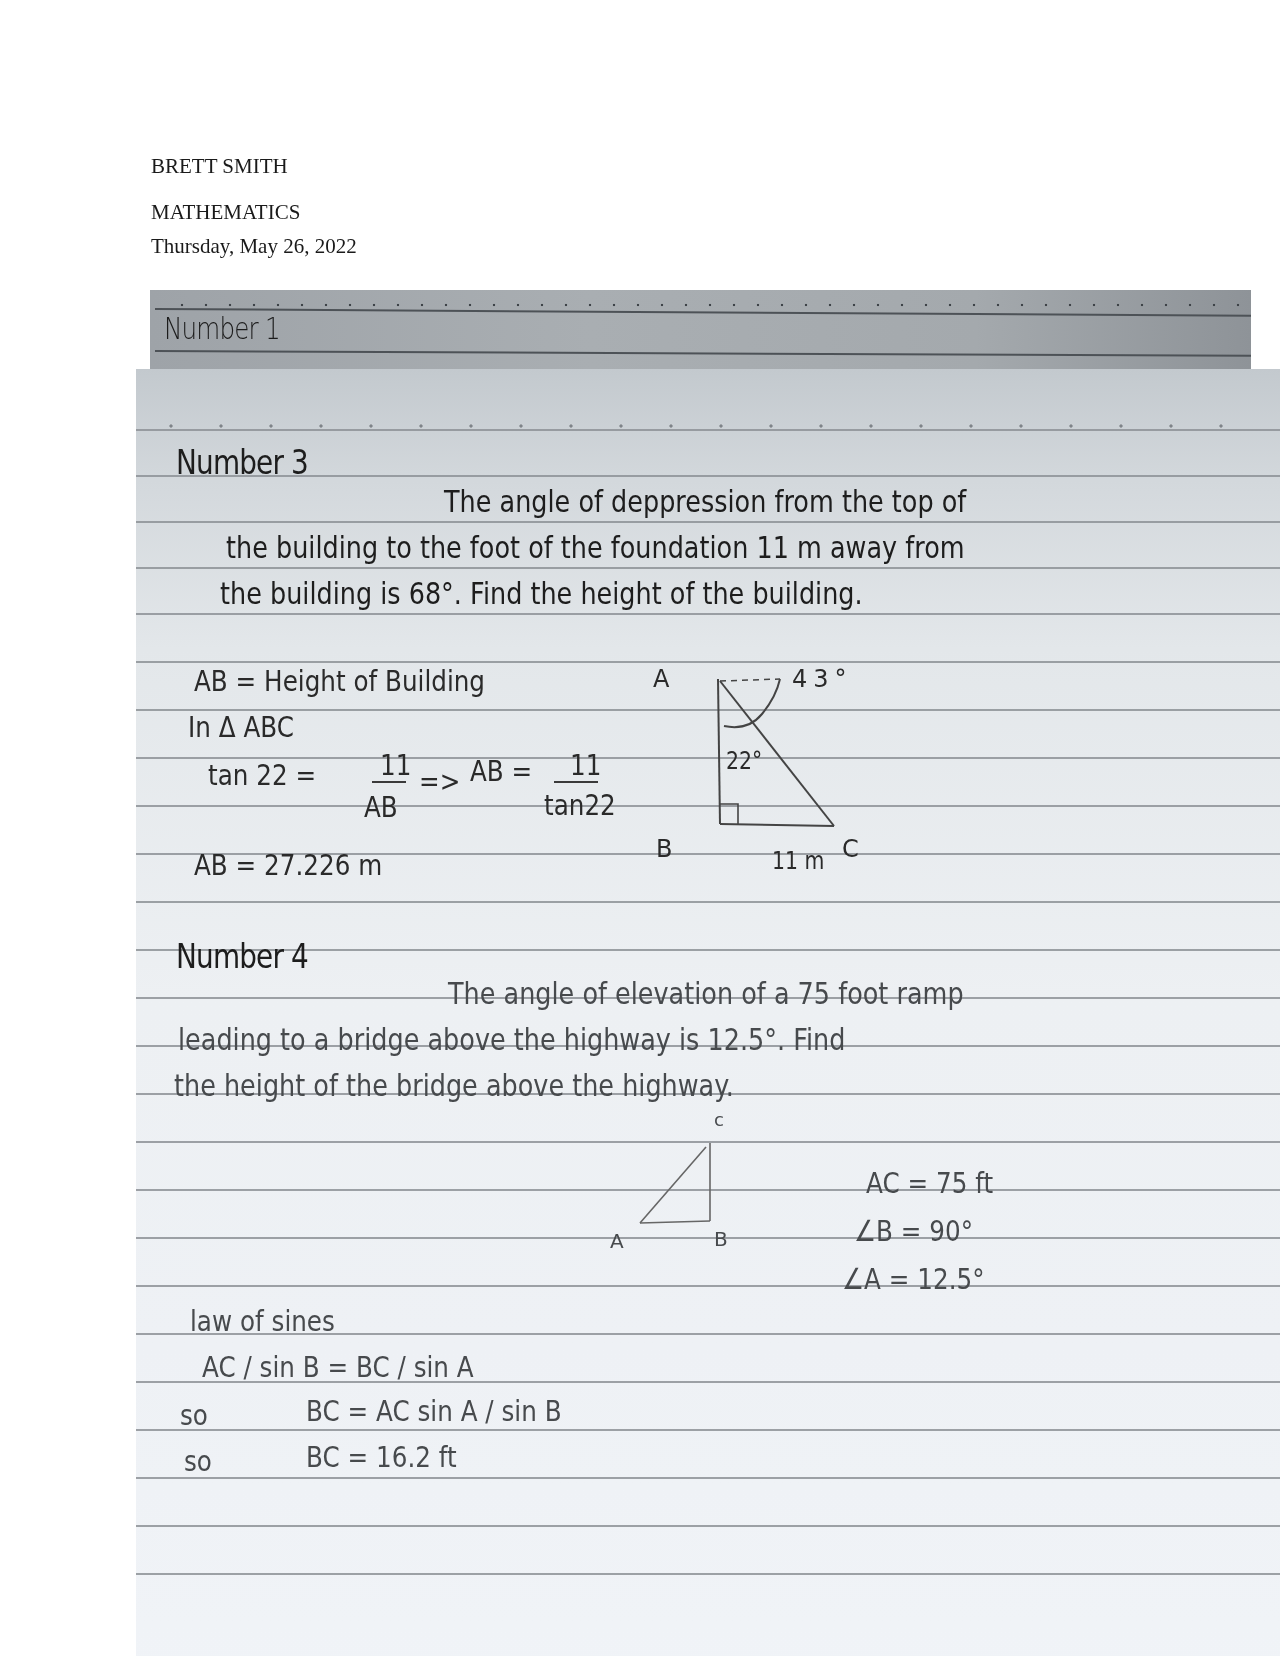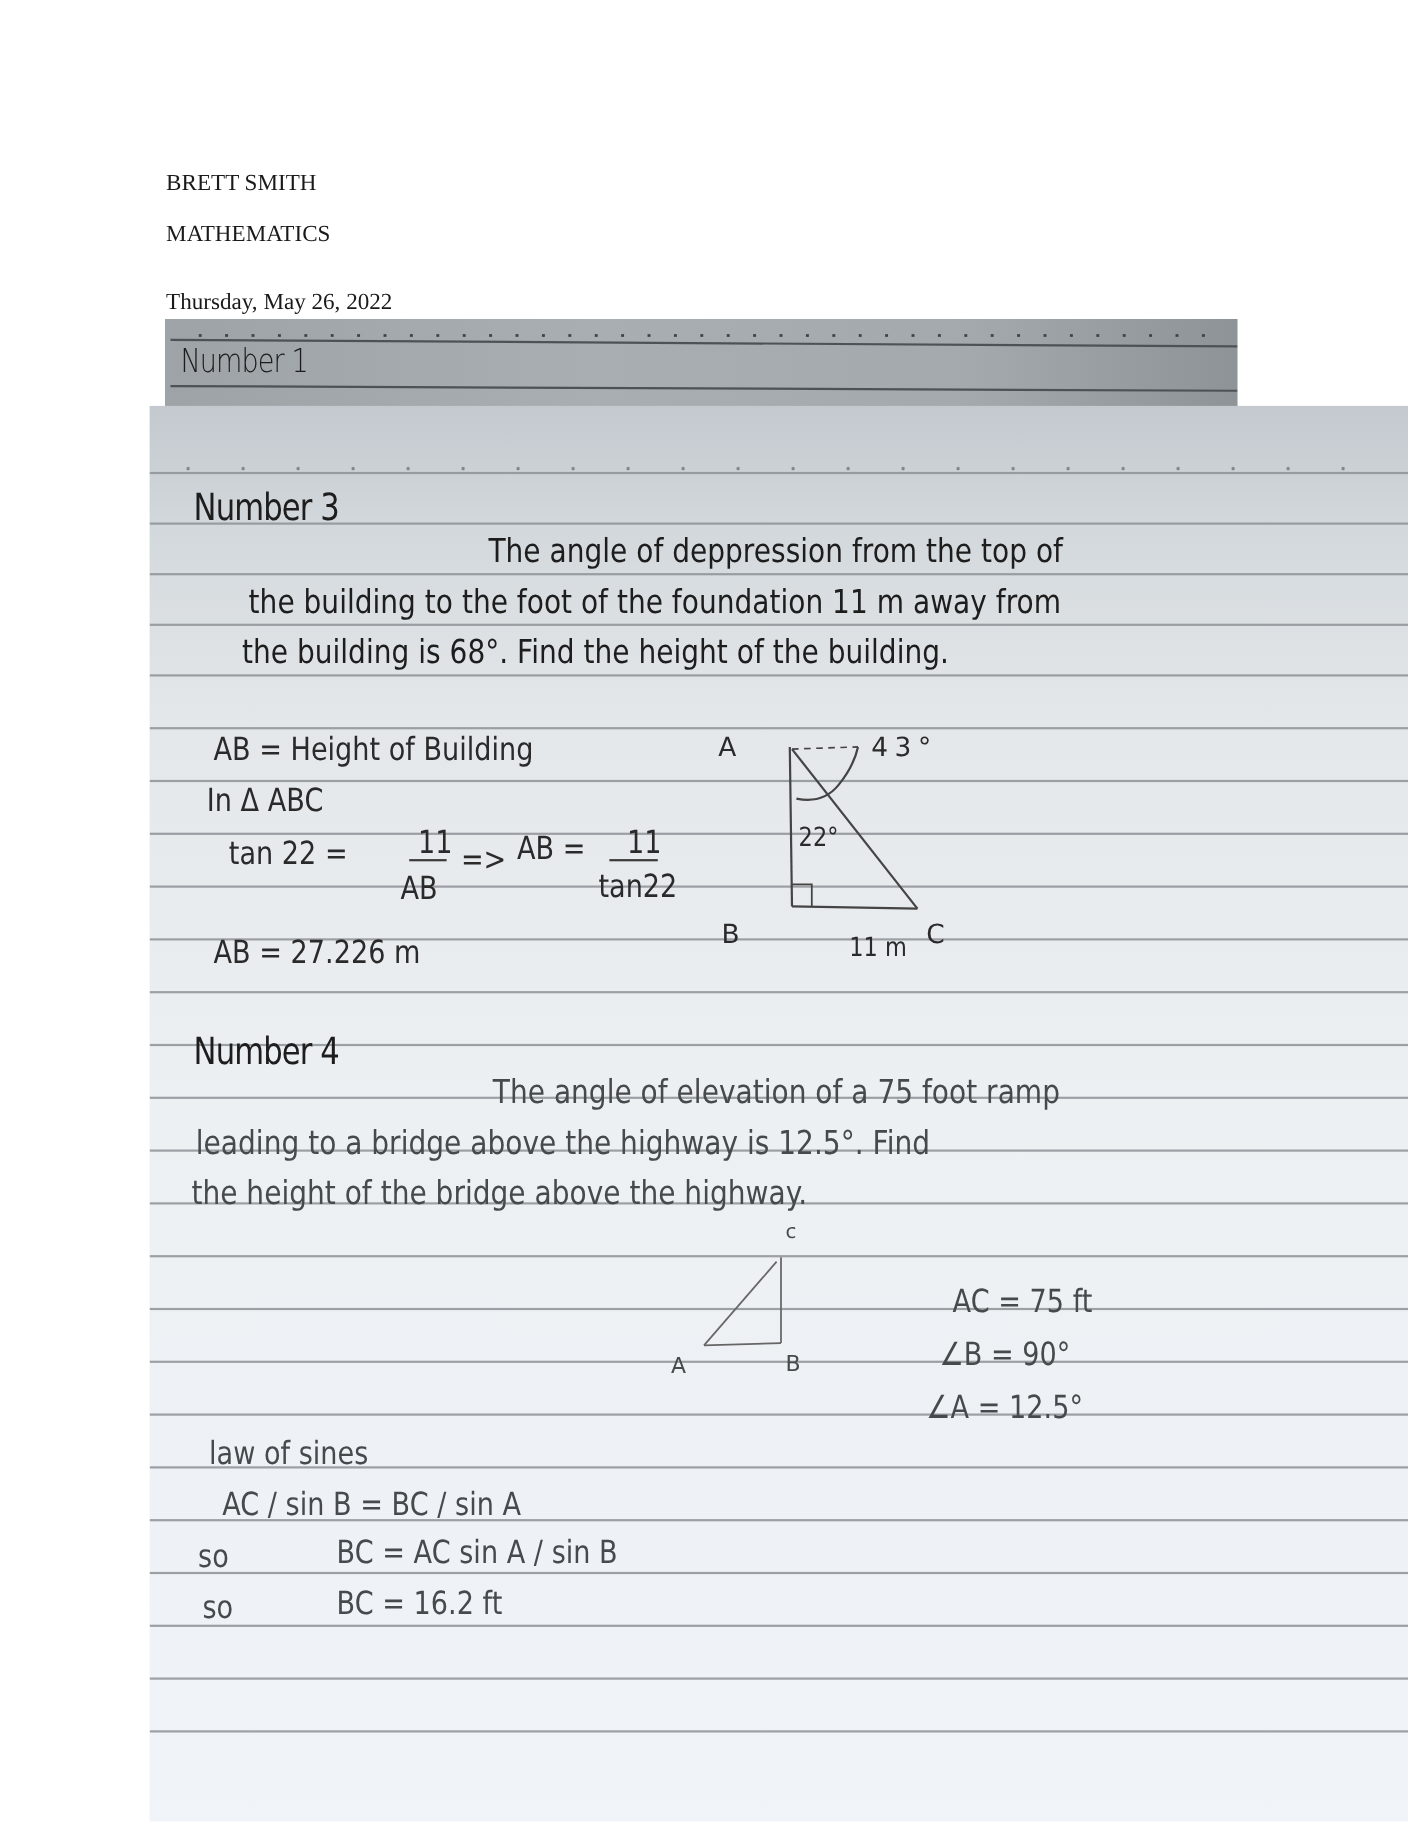--- a/index.html
+++ b/index.html
@@ -14,28 +14,28 @@
     .header-line {
       position: absolute;
       left: 151px;
       font-family: "Liberation Serif", "DejaVu Serif", serif;
       font-size: 21px;
       color: #1a1a1a;
       line-height: 1;
     }
     #h-name { top: 156px; }
     #h-subject { top: 202px; }
-    #h-date { top: 264px; text-align: center; }
+    #h-date { top: 236px; text-align: center; }
 
     
     .photo1 {
       position: absolute;
       left: 150px;
       top: 290px;
-      width: 975px;
+      width: 1101px;
       height: 80px;
       background: linear-gradient(90deg, #9ea3a8 0%, #a9aeb2 40%, #a4a9ad 75%, #8e9398 100%);
       overflow: hidden;
     }
     .photo1 .rule {
       position: absolute;
       left: 5px;
       right: 0;
       height: 2px;
       background: #4d5257;

